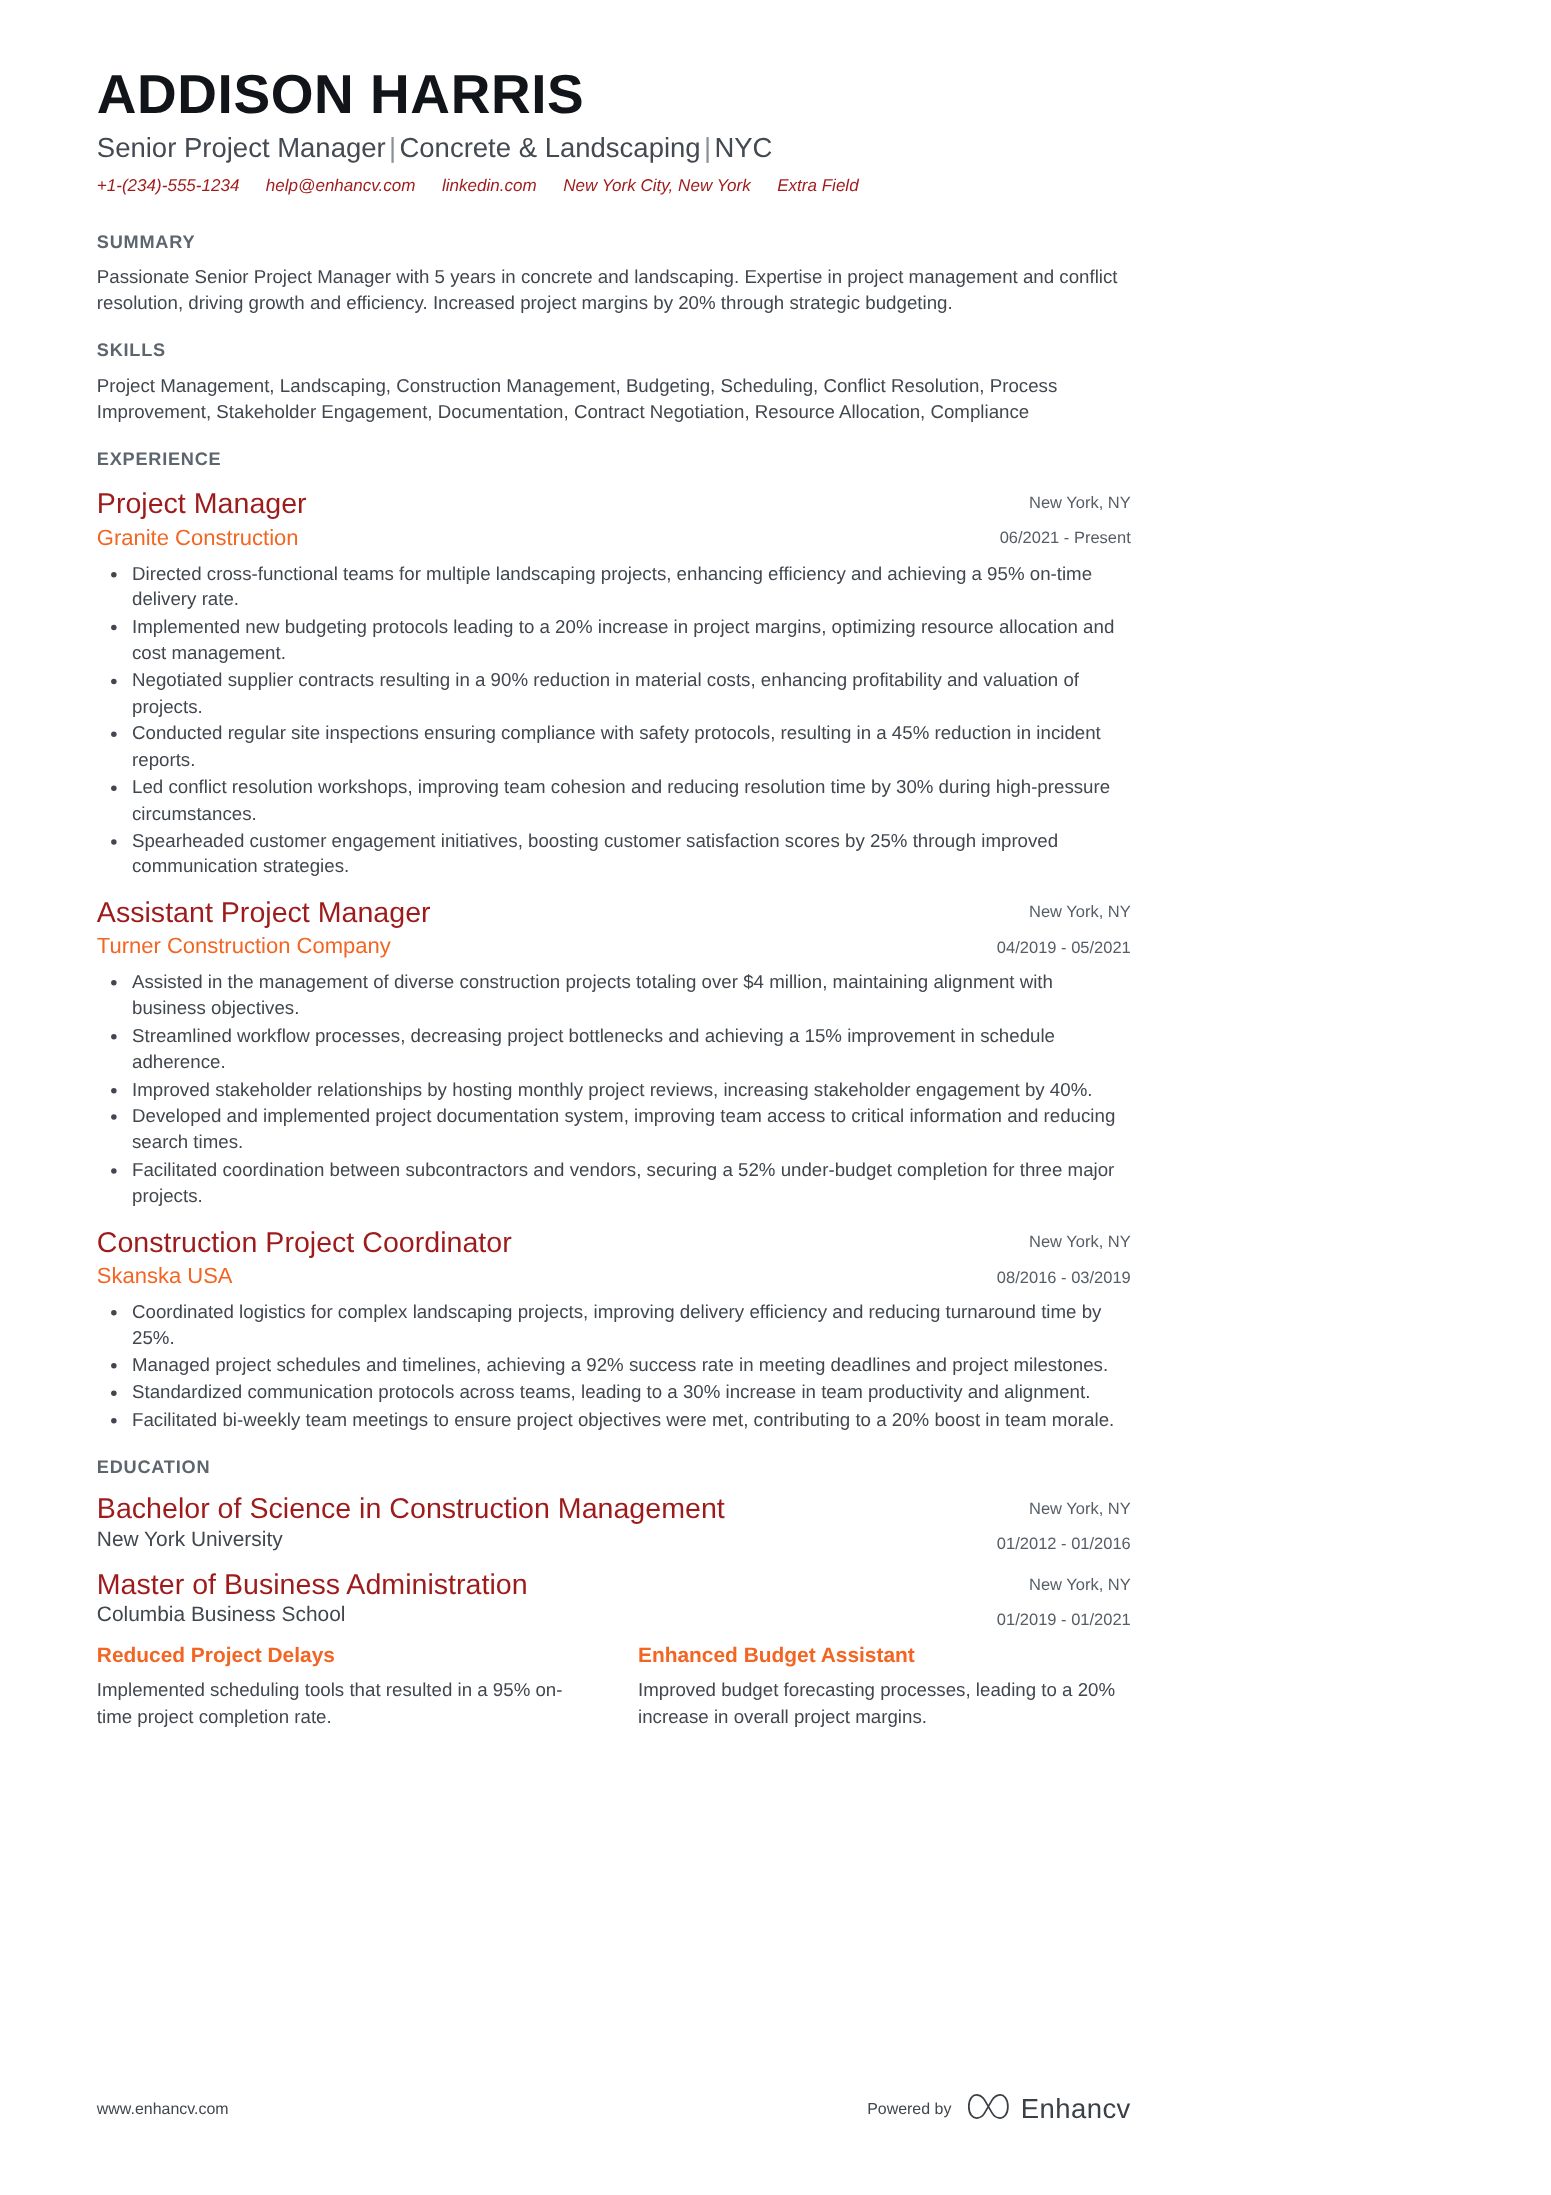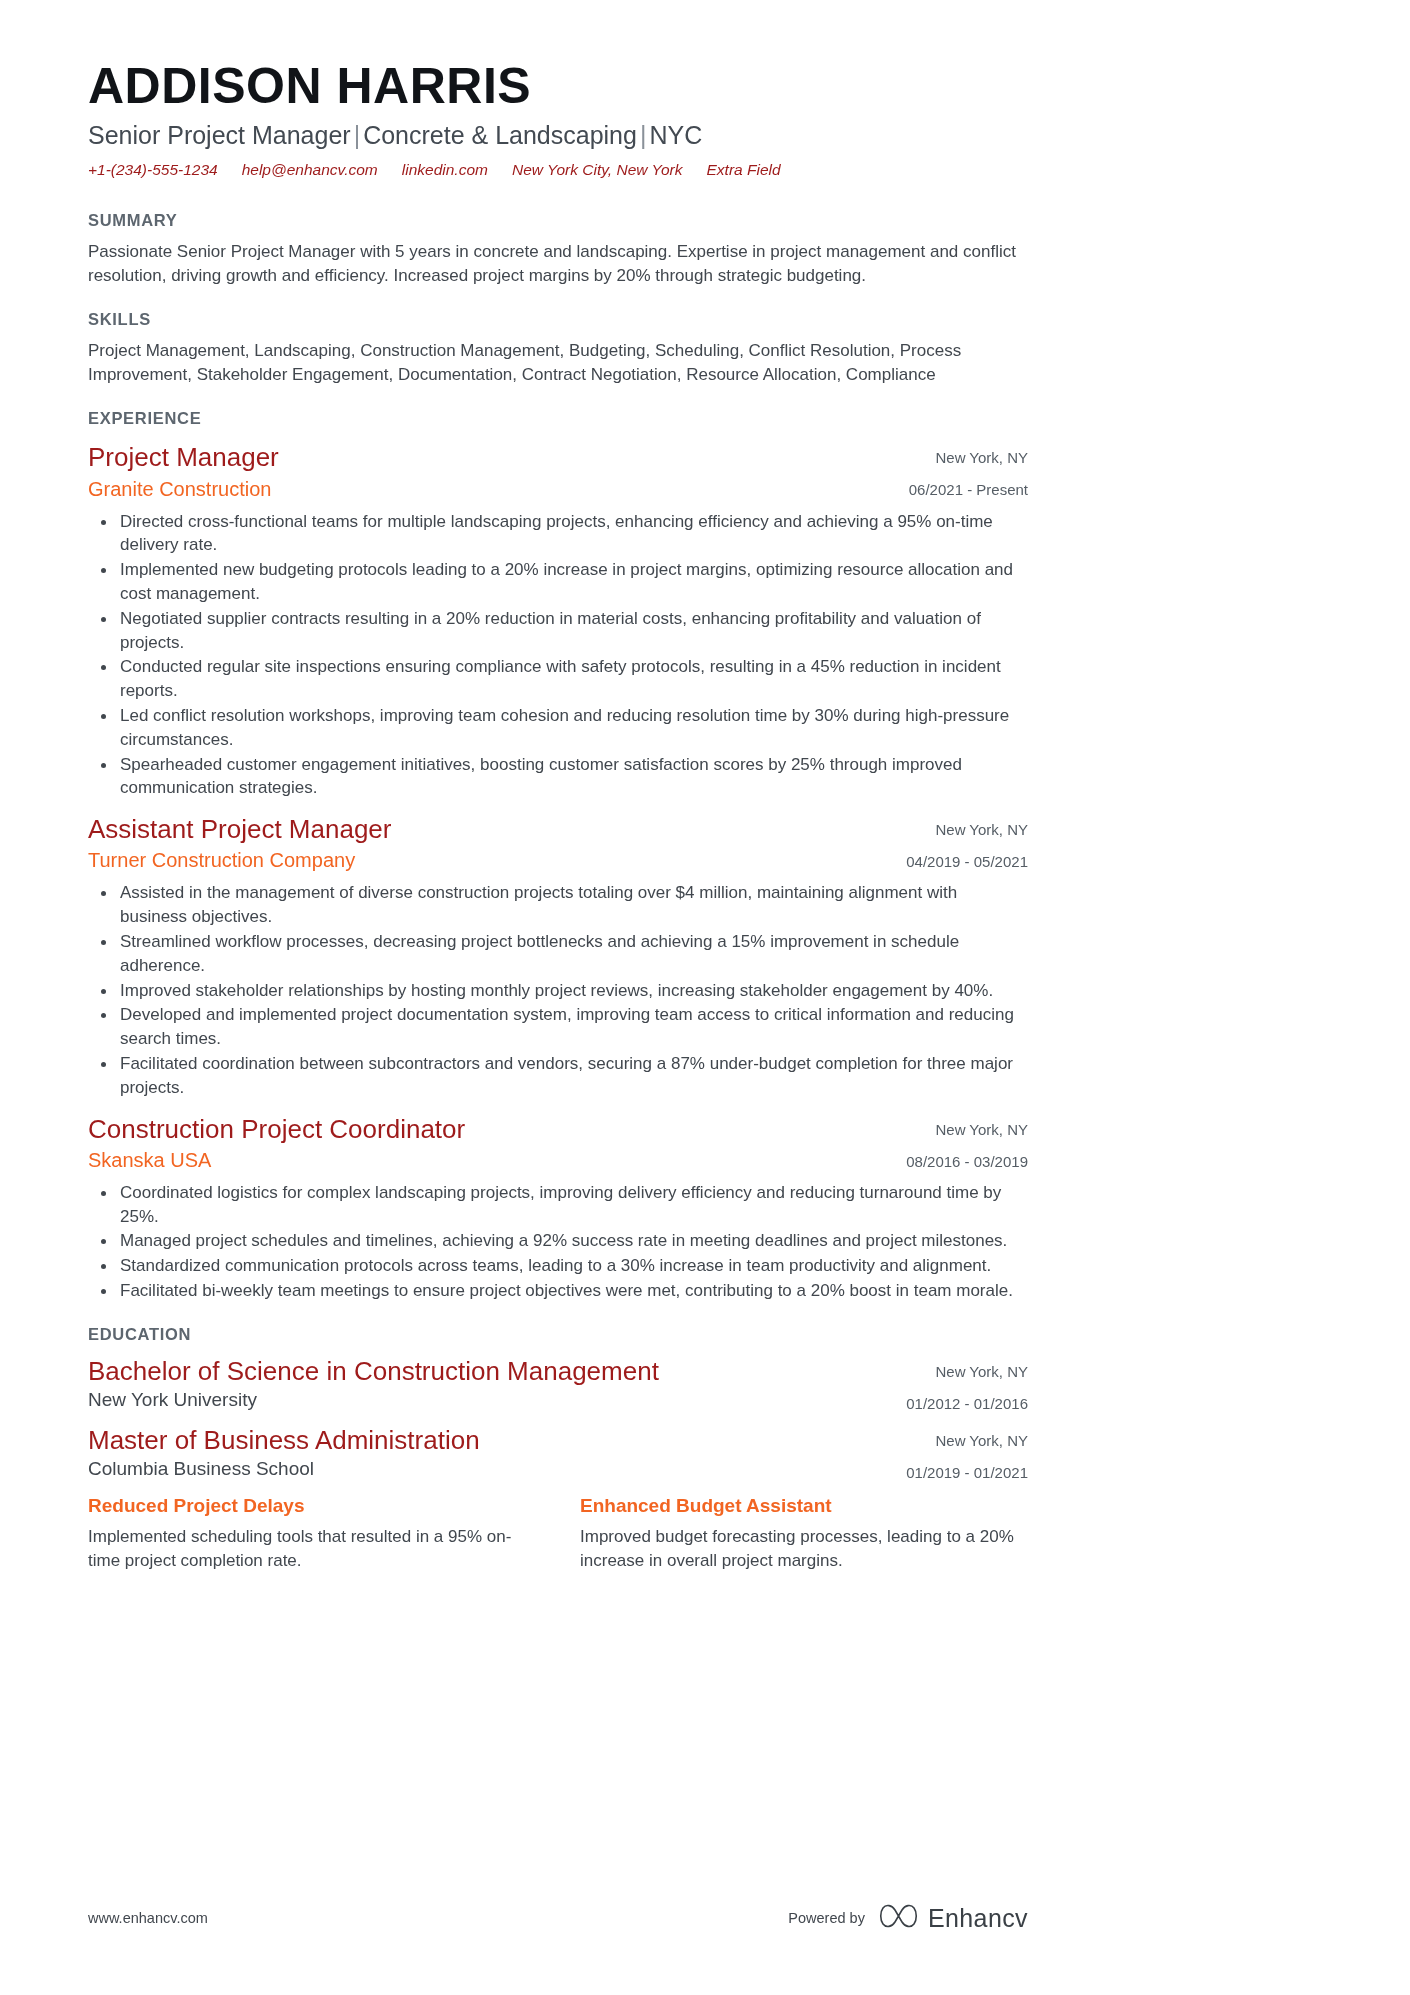--- a/index.html
+++ b/index.html
@@ -247,21 +247,21 @@
           <div class="entry-sub">Granite Construction</div>
         </div>
         <div class="entry-right">
           <div class="entry-meta">New York, NY</div>
           <div class="entry-meta">06/2021 - Present</div>
         </div>
       </div>
       <ul class="bullets">
         <li>Directed cross-functional teams for multiple landscaping projects, enhancing efficiency and achieving a 95% on-time delivery rate.</li>
         <li>Implemented new budgeting protocols leading to a 20% increase in project margins, optimizing resource allocation and cost management.</li>
-        <li>Negotiated supplier contracts resulting in a 20% reduction in material costs, enhancing profitability and valuation of projects.</li>
+        <li>Negotiated supplier contracts resulting in a 90% reduction in material costs, enhancing profitability and valuation of projects.</li>
         <li>Conducted regular site inspections ensuring compliance with safety protocols, resulting in a 45% reduction in incident reports.</li>
         <li>Led conflict resolution workshops, improving team cohesion and reducing resolution time by 30% during high-pressure circumstances.</li>
         <li>Spearheaded customer engagement initiatives, boosting customer satisfaction scores by 25% through improved communication strategies.</li>
       </ul>
     </div>
 
     <div class="entry">
       <div class="entry-head">
         <div class="entry-left">
           <h3 class="entry-title">Assistant Project Manager</h3>
@@ -270,21 +270,21 @@
         <div class="entry-right">
           <div class="entry-meta">New York, NY</div>
           <div class="entry-meta">04/2019 - 05/2021</div>
         </div>
       </div>
       <ul class="bullets">
         <li>Assisted in the management of diverse construction projects totaling over $4 million, maintaining alignment with business objectives.</li>
         <li>Streamlined workflow processes, decreasing project bottlenecks and achieving a 15% improvement in schedule adherence.</li>
         <li>Improved stakeholder relationships by hosting monthly project reviews, increasing stakeholder engagement by 40%.</li>
         <li>Developed and implemented project documentation system, improving team access to critical information and reducing search times.</li>
-        <li>Facilitated coordination between subcontractors and vendors, securing a 87% under-budget completion for three major projects.</li>
+        <li>Facilitated coordination between subcontractors and vendors, securing a 52% under-budget completion for three major projects.</li>
       </ul>
     </div>
 
     <div class="entry">
       <div class="entry-head">
         <div class="entry-left">
           <h3 class="entry-title">Construction Project Coordinator</h3>
           <div class="entry-sub">Skanska USA</div>
         </div>
         <div class="entry-right">

